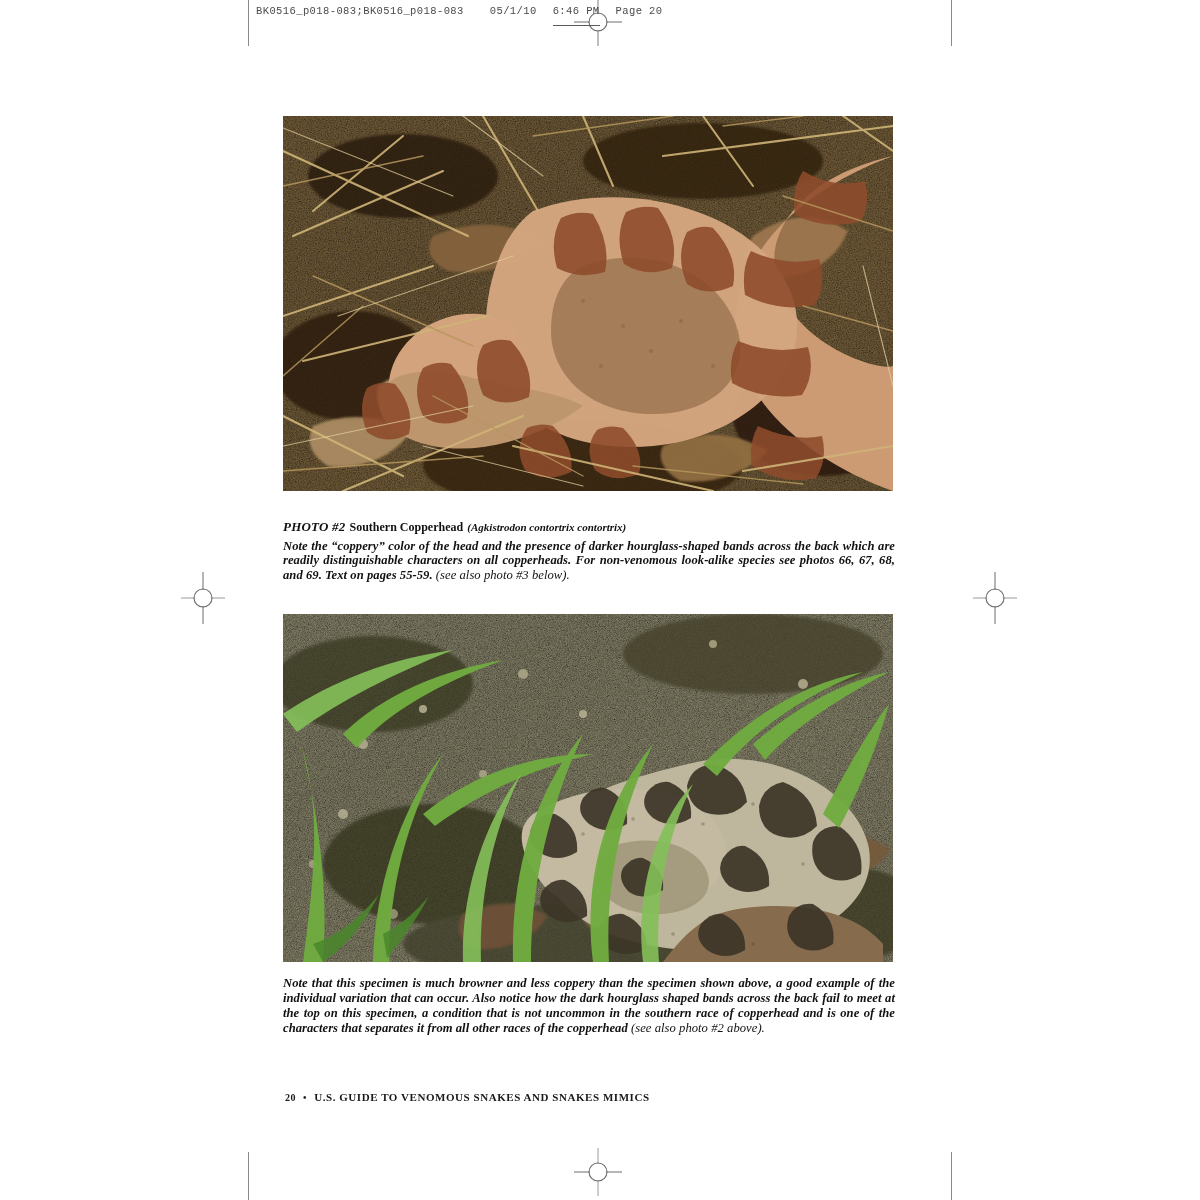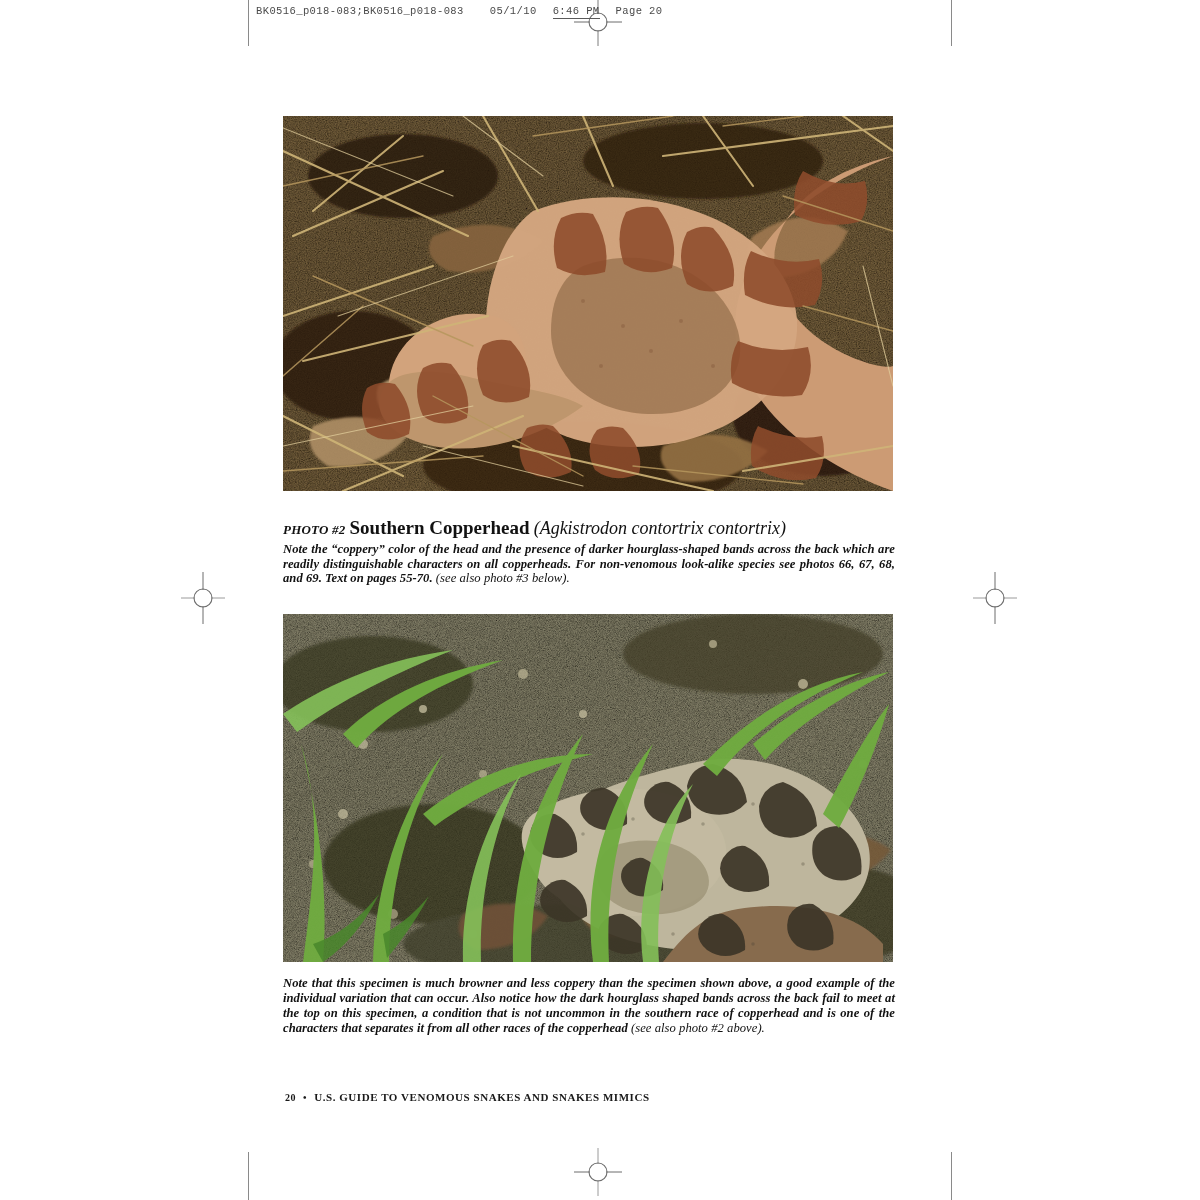--- a/index.html
+++ b/index.html
@@ -22,21 +22,21 @@
 
   
   .slug{
     position:absolute;left:256px;top:5px;
     font-family:"Liberation Mono", monospace;
     font-size:10.5px;letter-spacing:.4px;color:#4a4a4a;
     white-space:nowrap;
   }
   .slug .sp{display:inline-block;width:16px;}
   .slug .sp2{display:inline-block;width:26px;}
-  .slug .ul{border-bottom:1px solid #5a5a5a;padding-bottom:1px;}
+  .slug .ul{border-bottom:1px solid #5a5a5a;padding-bottom:8px;}
 
   
   .banner{
     position:absolute;left:236px;top:72px;width:740px;height:33px;
     background:linear-gradient(180deg,#3ea6c8 0%,#2f9cc0 45%,#2c95ba 75%,#4fb3d1 100%);
   }
   .banner-label{
     position:absolute;left:56px;top:9px;
     color:#ffffff;
     font-family:"Liberation Sans", sans-serif;
@@ -56,22 +56,22 @@
   #caption-2{top:974px;}
 
   .cap-title{font-size:16.5px;line-height:1.25;white-space:nowrap;}
   .cap-photo-no{
     font-family:"Liberation Serif", serif;
     font-style:italic;font-weight:bold;font-size:13px;
     letter-spacing:.2px;
     text-transform:uppercase;
     text-align:right;
   }
-  .cap-common{font-weight:bold;font-size:19px;}
-  .cap-latin{font-style:italic;font-size:18px;}
+  .cap-common{font-weight:bold;font-size:12px;}
+  .cap-latin{font-style:italic;font-size:11px;font-weight:bold;}
   .cap-body{
     font-style:italic;font-weight:bold;
     font-size:12.6px;line-height:1.18;
     text-align:justify;
     margin-top:2px;
     letter-spacing:.05px;
   }
   .cap-body .light{font-weight:normal;}
 
   
@@ -249,21 +249,21 @@
       <rect width="610" height="375" fill="#000" opacity="0.06"></rect>
     </svg>
   </div>
 
   <div class="caption" id="caption-1">
     <div class="cap-title">
       <span class="cap-photo-no">photo #2</span>
       <span class="cap-common">Southern Copperhead</span>
       <span class="cap-latin">(Agkistrodon contortrix contortrix)</span>
     </div>
-    <div class="cap-body"><span>Note the “coppery” color of the head and the presence of darker hourglass-shaped bands across the back which are readily distinguishable characters on all copperheads. For non-venomous look-alike species see photos 66, 67, 68, and 69. Text on pages 55-70.</span> <span class="light">(see also photo #3 below).</span></div>
+    <div class="cap-body"><span>Note the “coppery” color of the head and the presence of darker hourglass-shaped bands across the back which are readily distinguishable characters on all copperheads. For non-venomous look-alike species see photos 66, 67, 68, and 69. Text on pages 55-59.</span> <span class="light">(see also photo #3 below).</span></div>
   </div>
 
   <div class="plate" id="plate-2">
     <svg viewBox="0 0 610 348" preserveAspectRatio="none" aria-hidden="true">
       <defs>
         <linearGradient id="soilG" x1="0" y1="0" x2="1" y2="1">
           <stop offset="0%" stop-color="#7e7a55"></stop>
           <stop offset="30%" stop-color="#57532f"></stop>
           <stop offset="60%" stop-color="#8a845c"></stop>
           <stop offset="100%" stop-color="#4b4a2e"></stop>

